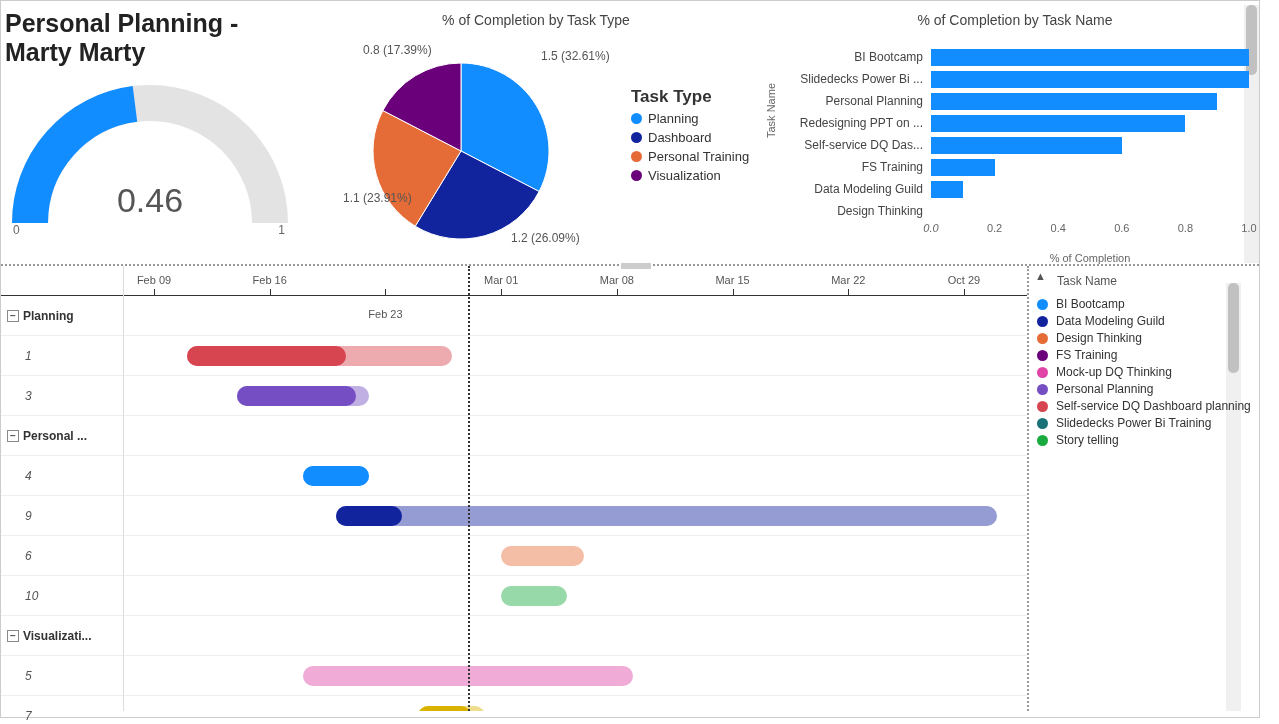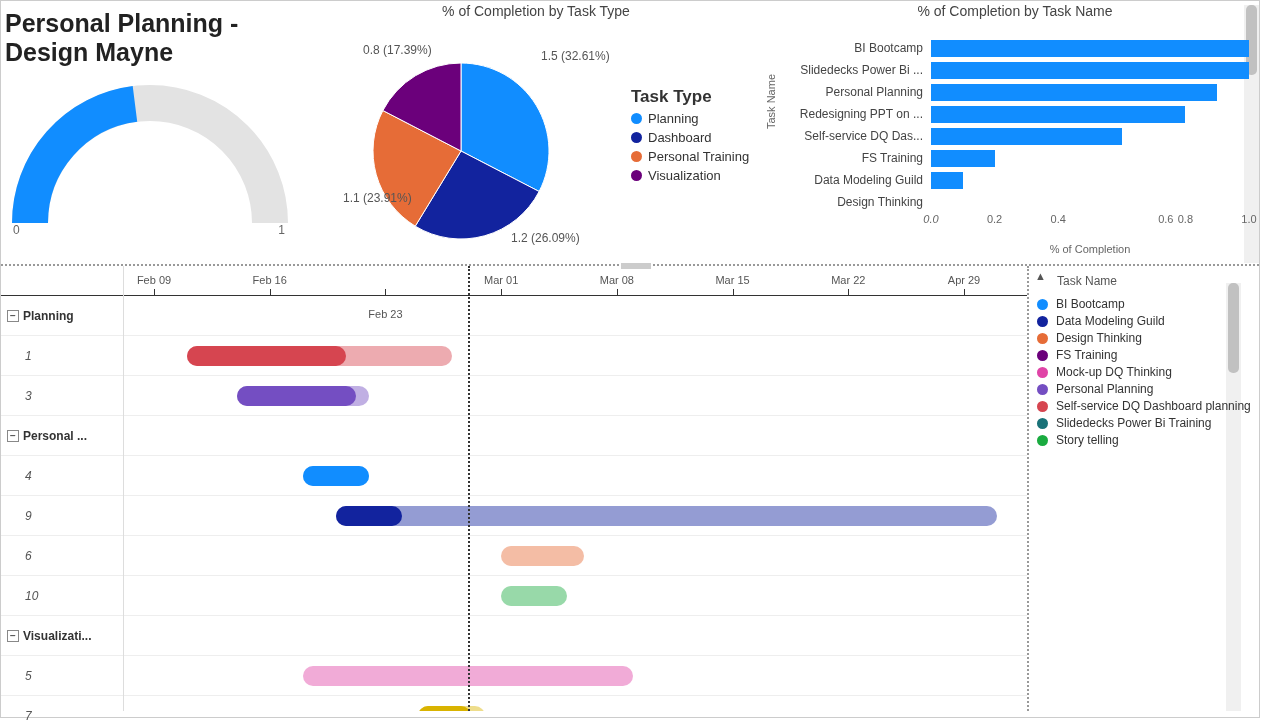--- a/index.html
+++ b/index.html
@@ -12,21 +12,21 @@
 
   .top-row { display: flex; height: 265px; border-bottom: 2px dotted #999; }
   .title-gauge { width: 300px; padding: 8px 4px 4px 4px; position: relative; }
   .dash-title { font-size: 25px; font-weight: 700; color: #222; line-height: 1.15; }
   .gauge-wrap { position: relative; width: 290px; height: 170px; margin-top: 6px; }
   .gauge-value { position: absolute; left: 0; right: 0; top: 108px; text-align: center; font-size: 34px; color: #555; font-weight: 300; }
   .gauge-min { position: absolute; left: 8px; bottom: 6px; font-size: 12px; color: #666; }
   .gauge-max { position: absolute; right: 10px; bottom: 6px; font-size: 12px; color: #666; }
 
   .pie-block { width: 470px; position: relative; }
-  .chart-title { text-align: center; font-size: 14px; color: #444; padding-top: 2px; }
+  .chart-title { text-align: center; font-size: 14px; color: #444; padding-top: 11px; }
   .bar-block { flex: 1; position: relative; }
 
   .legend-title { font-size: 17px; font-weight: 600; color: #333; }
   .legend-col { position: absolute; left: 330px; top: 86px; }
   .legend-item { display: flex; align-items: center; gap: 6px; margin: 4px 0; font-size: 13px; }
   .legend-dot { width: 11px; height: 11px; border-radius: 50%; }
 
   .pie-label { position: absolute; font-size: 12px; color: #555; white-space: nowrap; }
 
   .bar-row { display: flex; align-items: center; height: 22px; }
@@ -72,26 +72,27 @@
       <div class="thumb"></div>
     </div>
   <div class="scrollbar-v2">
       <div class="thumb"></div>
     </div>
   <div class="splitter"></div>
 
   <div class="top-row">
 
     <div class="title-gauge">
-      <div class="dash-title">Personal Planning - Design Mayne</div>
+      <div class="dash-title">Personal Planning - Marty Marty</div>
       <div class="gauge-wrap">
         <svg width="290" height="170" viewBox="0 0 290 170">
           <path d="M 25 150 A 120 120 0 0 1 265 150" stroke="#e3e3e3" stroke-width="36" fill="none" stroke-linecap="butt"></path>
           <path id="gauge-arc" stroke="#118DFF" stroke-width="36" fill="none" stroke-linecap="butt" d="M 25 149.99999999999997 A 120 120 0 0 1 129.9600119722835 30.946235842262652"></path>
         </svg>
+        <div class="gauge-value">0.46</div>
         <div class="gauge-min">0</div>
         <div class="gauge-max">1</div>
       </div>
     </div>
 
     <div class="pie-block">
       <div class="chart-title">% of Completion by Task Type</div>
       <svg id="pie-svg" width="310" height="240" viewBox="0 0 310 240" style="position:absolute;left:10px;top:20px">
           <path d="M 150 130 L 150 42 A 88 88 0 0 1 228.13058096612286 170.49212661612282 Z" fill="#118DFF" stroke="#fff" stroke-width="1"></path>
           <path d="M 150 130 L 228.13058096612286 170.49212661612282 A 88 88 0 0 1 104.25607384937756 205.176413989538 Z" fill="#12239E" stroke="#fff" stroke-width="1"></path>
@@ -177,21 +178,21 @@
               <div class="bar-label">Design Thinking</div>
               <div class="bar-track">
                 <div class="bar-fill" style="width:0%"></div>
               </div>
             </div>
           </div>
         <div class="bar-axis" id="bar-axis">
             <span class="bar-tick" style="left: 0%; font-style: italic;">0.0</span>
             <span class="bar-tick" style="left: 20%;">0.2</span>
             <span class="bar-tick" style="left: 40%;">0.4</span>
-            <span class="bar-tick" style="left: 60%; margin-left: 44px;">0.6</span>
+            <span class="bar-tick" style="left: 60%;">0.6</span>
             <span class="bar-tick" style="left: 80%;">0.8</span>
             <span class="bar-tick" style="left: 100%;">1.0</span>
           </div>
         <div class="bar-xlabel" style="margin-left:150px">% of Completion</div>
       </div>
     </div>
   </div>
 
   <div class="gantt-wrap">
     <div class="gantt-left" id="gantt-left">
@@ -242,21 +243,21 @@
           <span class="tl-tick" style="left: 261.429px; margin-top: 34px;">Feb 23</span>
           <span class="tl-tickmark" style="left: 261.429px;"></span>
           <span class="tl-tick" style="left: 377.143px;">Mar 01</span>
           <span class="tl-tickmark" style="left: 377.143px;"></span>
           <span class="tl-tick" style="left: 492.857px;">Mar 08</span>
           <span class="tl-tickmark" style="left: 492.857px;"></span>
           <span class="tl-tick" style="left: 608.571px;">Mar 15</span>
           <span class="tl-tickmark" style="left: 608.571px;"></span>
           <span class="tl-tick" style="left: 724.286px;">Mar 22</span>
           <span class="tl-tickmark" style="left: 724.286px;"></span>
-          <span class="tl-tick" style="left: 840px;">Apr 29</span>
+          <span class="tl-tick" style="left: 840px;">Oct 29</span>
           <span class="tl-tickmark" style="left: 840px;"></span>
         </div>
       <div class="gantt-rows" id="gantt-rows">
           <div class="gantt-row"></div>
           <div class="gantt-row">
             <div class="gbar" style="left: 63.0612px; width: 264.49px; background: rgba(214, 69, 80, 0.45);">
               <div class="prog" style="width: 60%; background: rgb(214, 69, 80);"></div>
             </div>
           </div>
           <div class="gantt-row">

